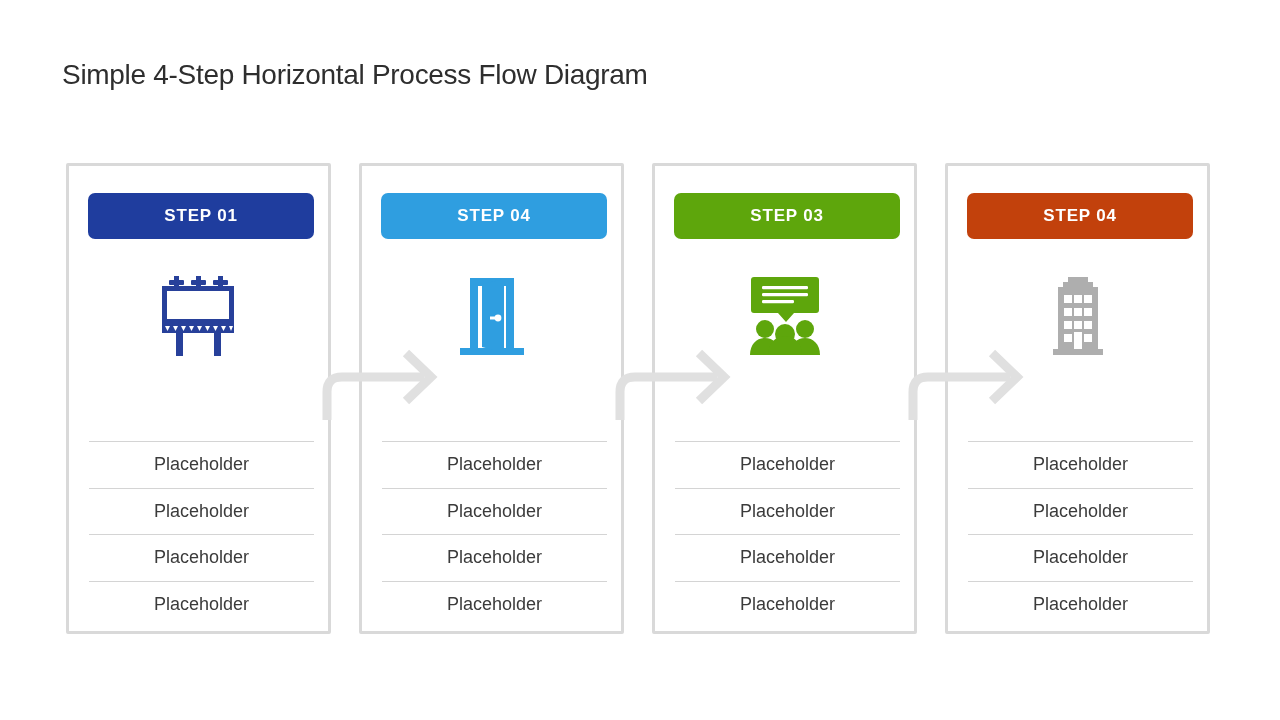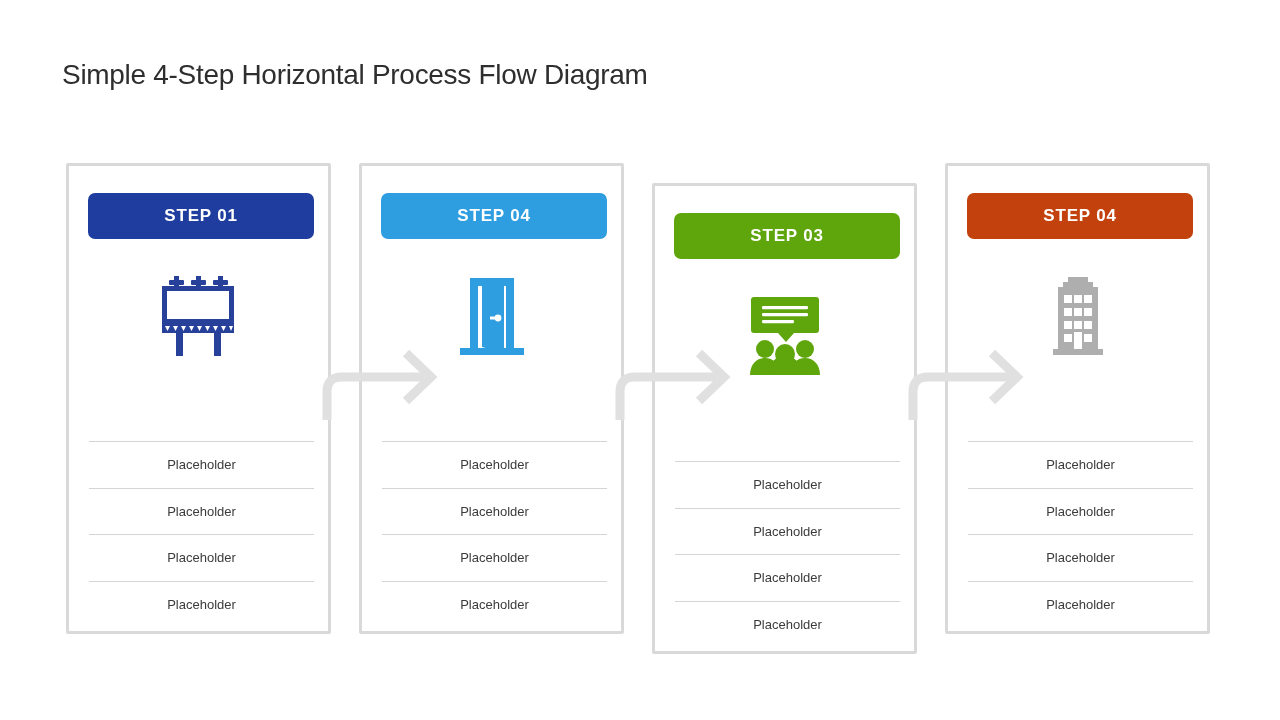--- a/index.html
+++ b/index.html
@@ -42,21 +42,21 @@
     top: 163px;
     width: 265px;
     height: 471px;
     border: 3px solid #d9d9d9;
     border-radius: 2px;
     box-sizing: border-box;
     background: transparent;
   }
   .card-1 { left: 66px;  }
   .card-2 { left: 359px; }
-  .card-3 { left: 652px; margin-top: 20px; }
+  .card-3 { left: 652px; }
   .card-4 { left: 945px; }
 
   
   .step-pill {
     position: absolute;
     top: 27px;
     left: 19px;
     width: 226px;
     height: 46px;
     border-radius: 7px;
@@ -87,21 +87,21 @@
     left: 20px;
     top: 275px;
     width: 225px;
   }
   .placeholder-row {
     height: 45.5px;
     border-top: 1px solid #d4d4d4;
     display: flex;
     align-items: center;
     justify-content: center;
-    font-size: 13px;
+    font-size: 18px;
     color: #3b3b3b;
   }
 
   
   .connector {
     position: absolute;
     width: 130px;
     height: 90px;
     top: 330px;
     pointer-events: none;

